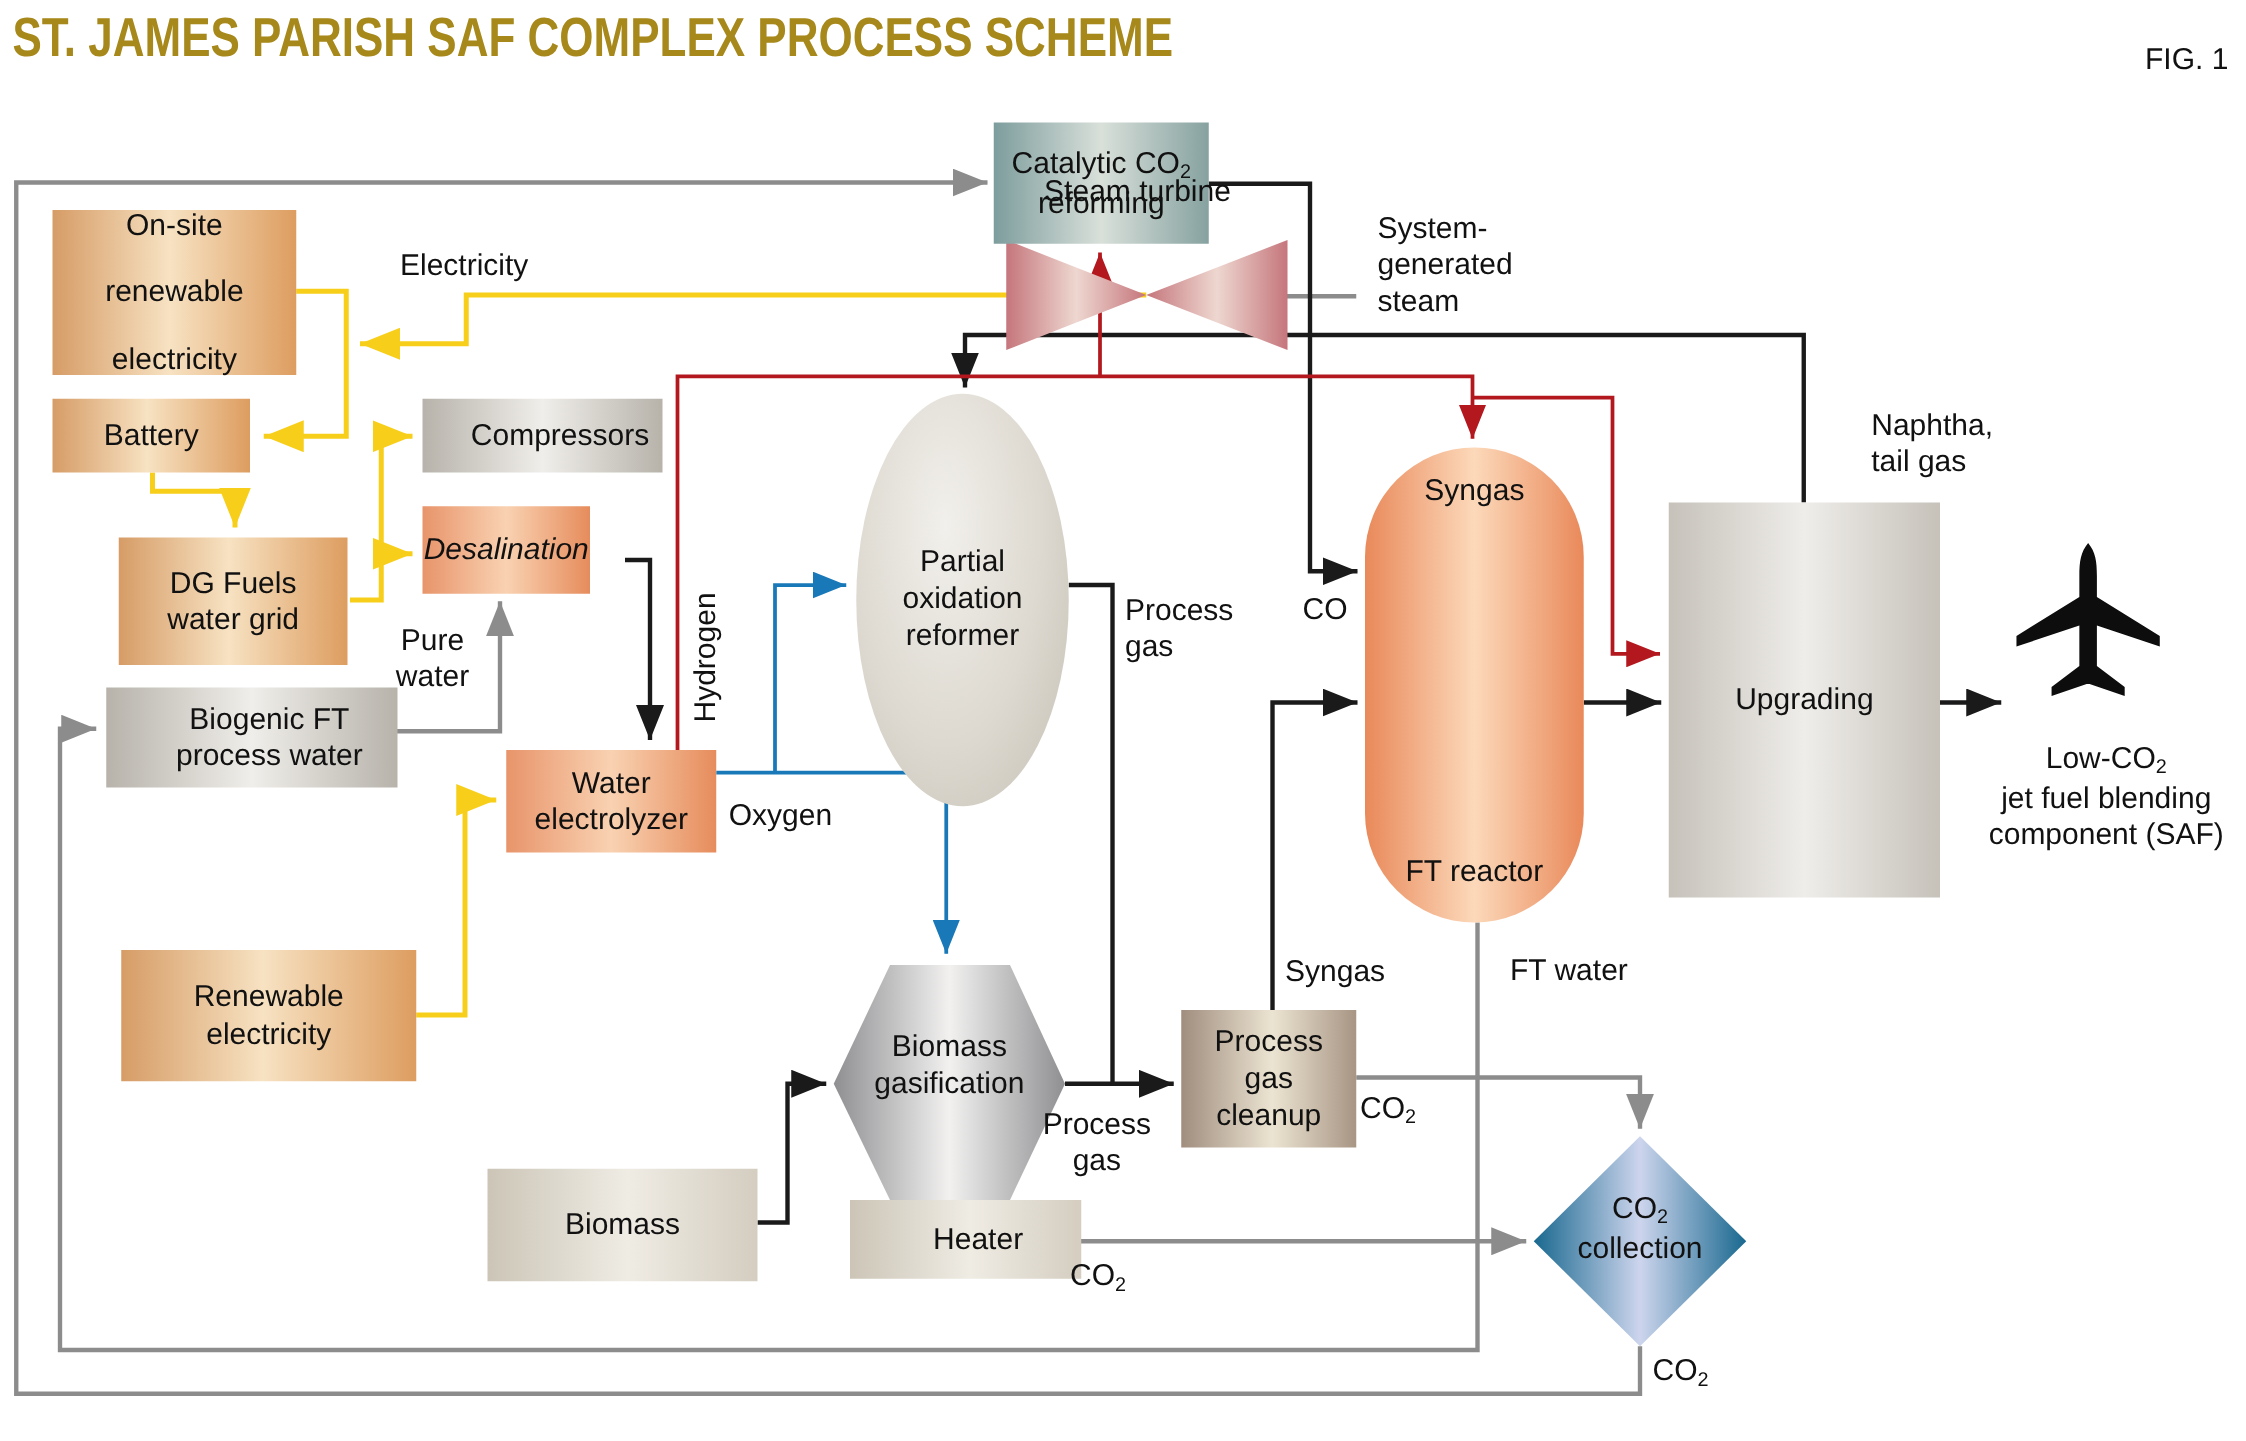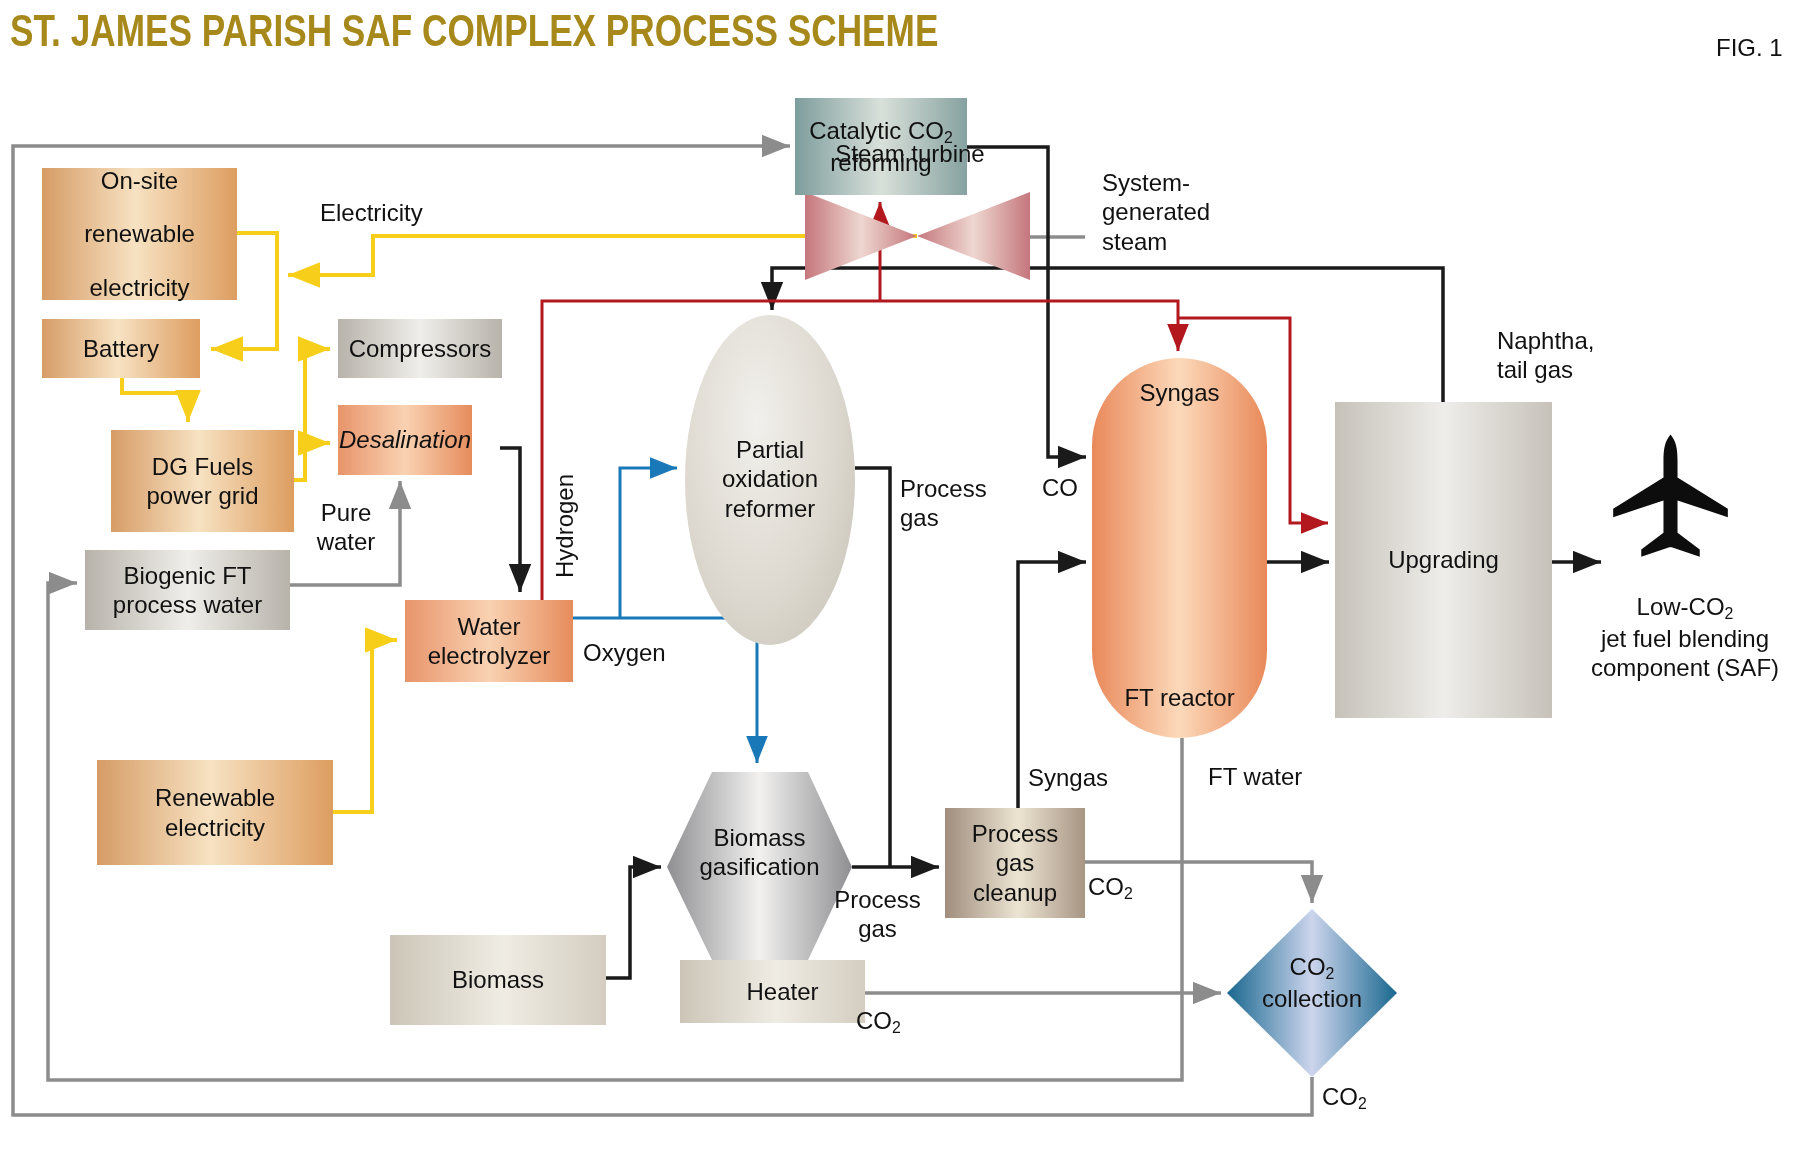--- a/index.html
+++ b/index.html
@@ -10,21 +10,21 @@
          white-space:nowrap;transform:scaleX(0.8);transform-origin:0 50%;letter-spacing:0px;}
   .fig{position:absolute;left:1716px;top:34px;font-size:24px;color:#111;}
   .box{position:absolute;display:flex;flex-direction:column;align-items:center;justify-content:center;
        text-align:center;font-size:24px;line-height:1.22;}
   .lbl{position:absolute;font-size:24px;line-height:1.22;}
   .ctr{text-align:center;}
   .sb{font-size:0.66em;vertical-align:-0.28em;}
   .vlabel{writing-mode:vertical-rl;transform:rotate(180deg);}
   .orange{background:linear-gradient(90deg,#d69c66 0%,#f7e2c2 48%,#dd9d60 100%);}
   .salmon{background:linear-gradient(90deg,#e8946a 0%,#f9d2b2 50%,#e68c5c 100%);}
-  .grey{background:linear-gradient(90deg,#b7b3ab 0%,#f0eeea 50%,#b7b3ab 100%);}
+  .grey{background:linear-gradient(90deg,#b7b3ab 0%,#f0eeea 50%,#b7b3ab 100%);padding-left:28px;}
   .beige{background:linear-gradient(90deg,#ccc5b7 0%,#efece4 52%,#d4cdc0 100%);}
   .brown{background:linear-gradient(90deg,#a08d7e 0%,#ece4d2 52%,#a89584 100%);}
   .teal{background:linear-gradient(90deg,#7d9d9d 0%,#d9e0da 50%,#86a2a0 100%);}
   .lightgrey{background:linear-gradient(90deg,#c6c2ba 0%,#efedea 50%,#c6c2ba 100%);}
   .capsule{background:linear-gradient(90deg,#e9895a 0%,#fcd9ba 50%,#e9895a 100%);border-radius:88px;}
   .ellipse{background:radial-gradient(ellipse at 42% 32%,#f2f0ec 0%,#ddd9d0 55%,#c3bfb4 100%);border-radius:50%;}
 </style>
 </head>
 <body>
 
@@ -107,23 +107,23 @@
   <div class="fig">FIG. 1</div>
 
   <div class="box orange" style="left:42px;top:168px;width:195px;height:132px;gap:24px;">
     <div>On-site</div>
     <div>renewable</div>
     <div>electricity</div>
   </div>
   <div class="box orange" style="left:42px;top:319px;width:158px;height:59px;">
     <div>Battery</div>
   </div>
-  <div class="box orange" style="left:95px;top:430px;width:183px;height:102px;margin-left:16px;">
+  <div class="box orange" style="left:95px;top:430px;width:183px;height:102px;">
     <div>DG Fuels</div>
-    <div>power grid</div>
+    <div>water grid</div>
   </div>
   <div class="box grey" style="left:85px;top:550px;width:205px;height:80px;">
     <div>Biogenic FT</div>
     <div>process water</div>
   </div>
   <div class="box orange" style="left:97px;top:760px;width:236px;height:105px;">
     <div>Renewable</div>
     <div>electricity</div>
   </div>
   <div class="box grey" style="left:338px;top:319px;width:164px;height:59px;">

